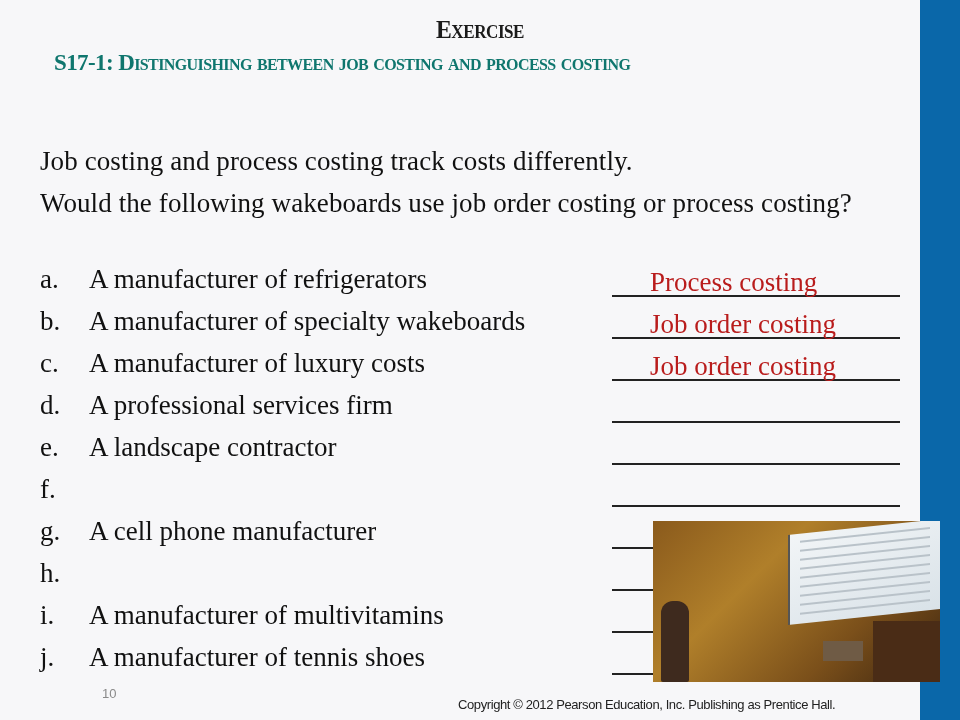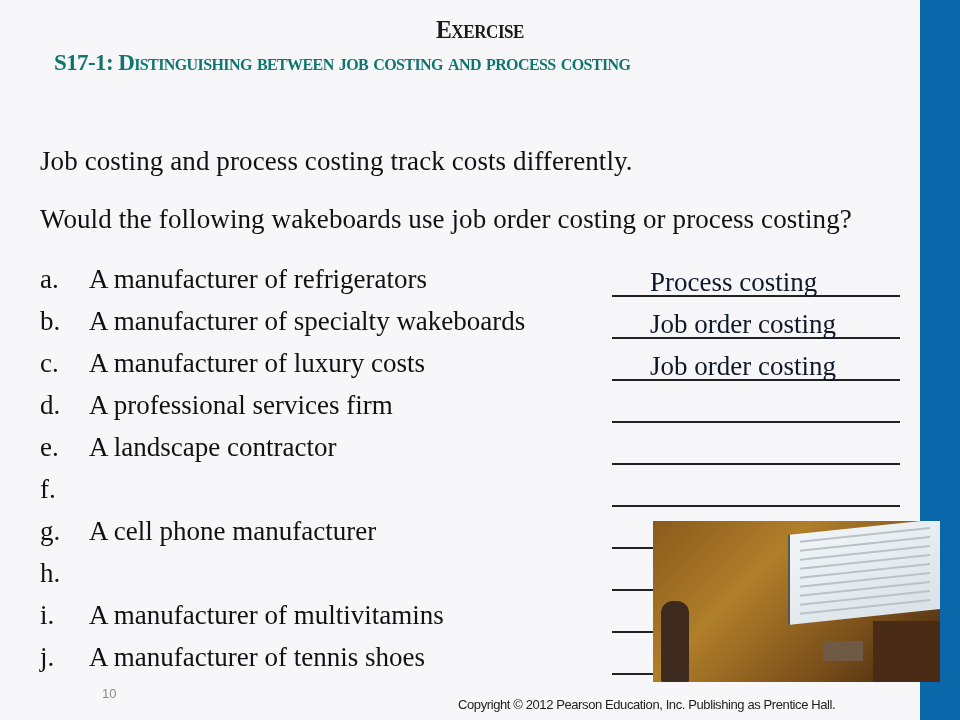--- a/index.html
+++ b/index.html
@@ -22,33 +22,33 @@
     .title2 {
       position: absolute; left: 54px; top: 50px; width: 860px;
       font-weight: bold; font-size: 23px; font-variant: small-caps;
       letter-spacing: -0.6px; color: #0f766e; white-space: nowrap;
     }
     .intro {
       position: absolute; left: 40px; top: 144px; width: 850px;
       font-size: 27px; line-height: 34px; letter-spacing: 0.1px;
     }
     .intro p { margin: 0; }
-    .intro p.l1 { margin-bottom: 24px; font-family: Liberation Serif, serif; }
+    .intro p.l1 { margin-bottom: 8px; font-family: Liberation Serif, serif; }
     .list { position: absolute; left: 40px; top: 262px; width: 870px; }
     .row {
       position: relative; height: 42px; font-size: 27px; line-height: 34px;
     }
     .row .letter { position: absolute; left: 0; top: 0; }
     .row .text { position: absolute; left: 49px; top: 0; white-space: nowrap; }
     .row .blank {
       position: absolute; left: 572px; top: 33px; width: 288px; height: 0;
       border-top: 2.5px solid #222;
     }
     .row .answer {
-      position: absolute; left: 610px; top: 3px; color: #0f172a;
+      position: absolute; left: 610px; top: 3px; color: #b91c1c;
       font-size: 27px; white-space: nowrap;
     }
     .video {
       position: absolute; left: 653px; top: 521px; width: 287px; height: 161px;
       background: linear-gradient(135deg, #8a5a1c 0%, #b07f2a 35%, #7a4f1a 70%, #3b2410 100%);
       overflow: hidden;
     }
     .video .screen {
       position: absolute; left: 135px; top: 6px; width: 150px; height: 90px;
       background: linear-gradient(160deg, #f2f5f7, #d9e2e8);

